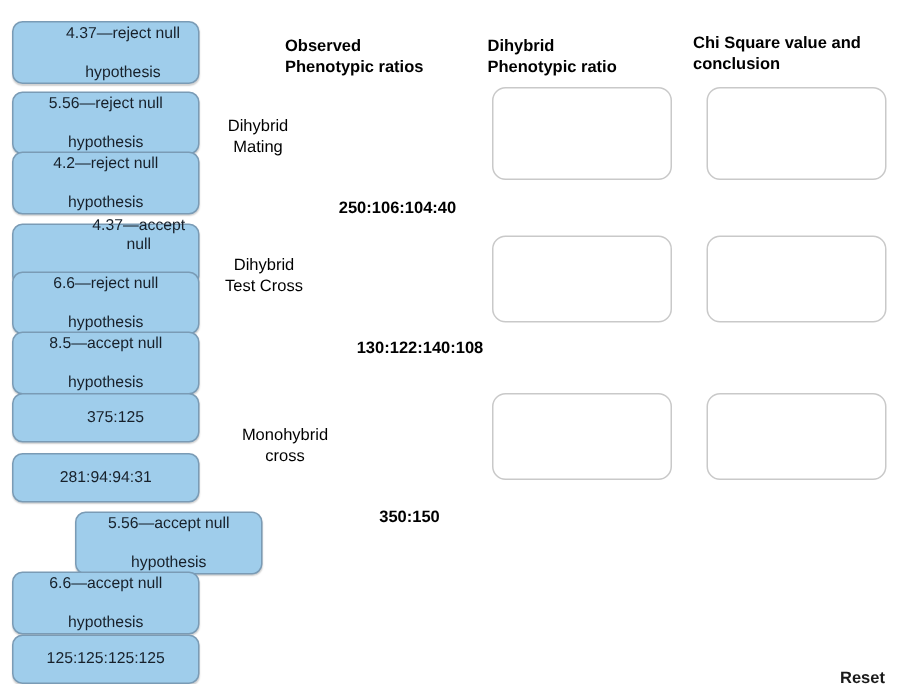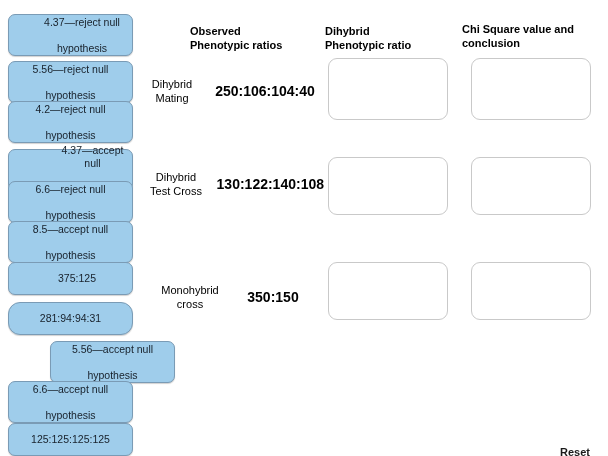--- a/index.html
+++ b/index.html
@@ -58,25 +58,26 @@
   .row-label {
     position: absolute;
     font-size: 11px;
     line-height: 14px;
     font-weight: normal;
     color: #000000;
     text-align: center;
   }
   .row-observed {
     position: absolute;
-    font-size: 14px;
+    font-size: 11px;
     line-height: 14px;
     font-weight: bold;
     color: #000000;
     text-align: center;
+    margin-top: 48px;
   }
 
   
   .dropbox {
     position: absolute;
     box-sizing: border-box;
     background: #ffffff;
     border: 1.5px solid #c9c9c9;
     border-radius: 9px;
   }
@@ -136,21 +137,21 @@
     <span>
       <span>8.5—accept null</span><br>
       <span>hypothesis</span>
     </span>
   </div>
 
   <div class="tile" style="top:262px;height:33px;padding-left:17px;">
     <span>375:125</span>
   </div>
 
-  <div class="tile" style="top:302px;height:33px;border-radius:12px;">
+  <div class="tile" style="top:302px;height:33px;">
     <span>281:94:94:31</span>
   </div>
 
   <div class="tile" style="top:341px;height:42px;margin-left:42px;">
     <span>
       <span>5.56—accept null</span><br>
       <span>hypothesis</span>
     </span>
   </div>
 
@@ -189,21 +190,21 @@
     <span></span>
   </div>
   <div class="dropbox" style="left:471px;top:58px;width:120px;height:62px;">
     <span></span>
   </div>
 
   <div class="row-label" style="left:137px;top:170px;width:78px;">
     <span>Dihybrid</span><br>
     <span>Test Cross</span>
   </div>
-  <div class="row-observed" style="left:204px;top:177px;width:120px;text-align:right;">130:122:140:108</div>
+  <div class="row-observed" style="left:220px;top:177px;width:120px;">130:122:140:108</div>
   <div class="dropbox" style="left:328px;top:157px;width:120px;height:58px;">
     <span></span>
   </div>
   <div class="dropbox" style="left:471px;top:157px;width:120px;height:58px;">
     <span></span>
   </div>
 
   <div class="row-label" style="left:146px;top:283px;width:88px;">
     <span>Monohybrid</span><br>
     <span>cross</span>

